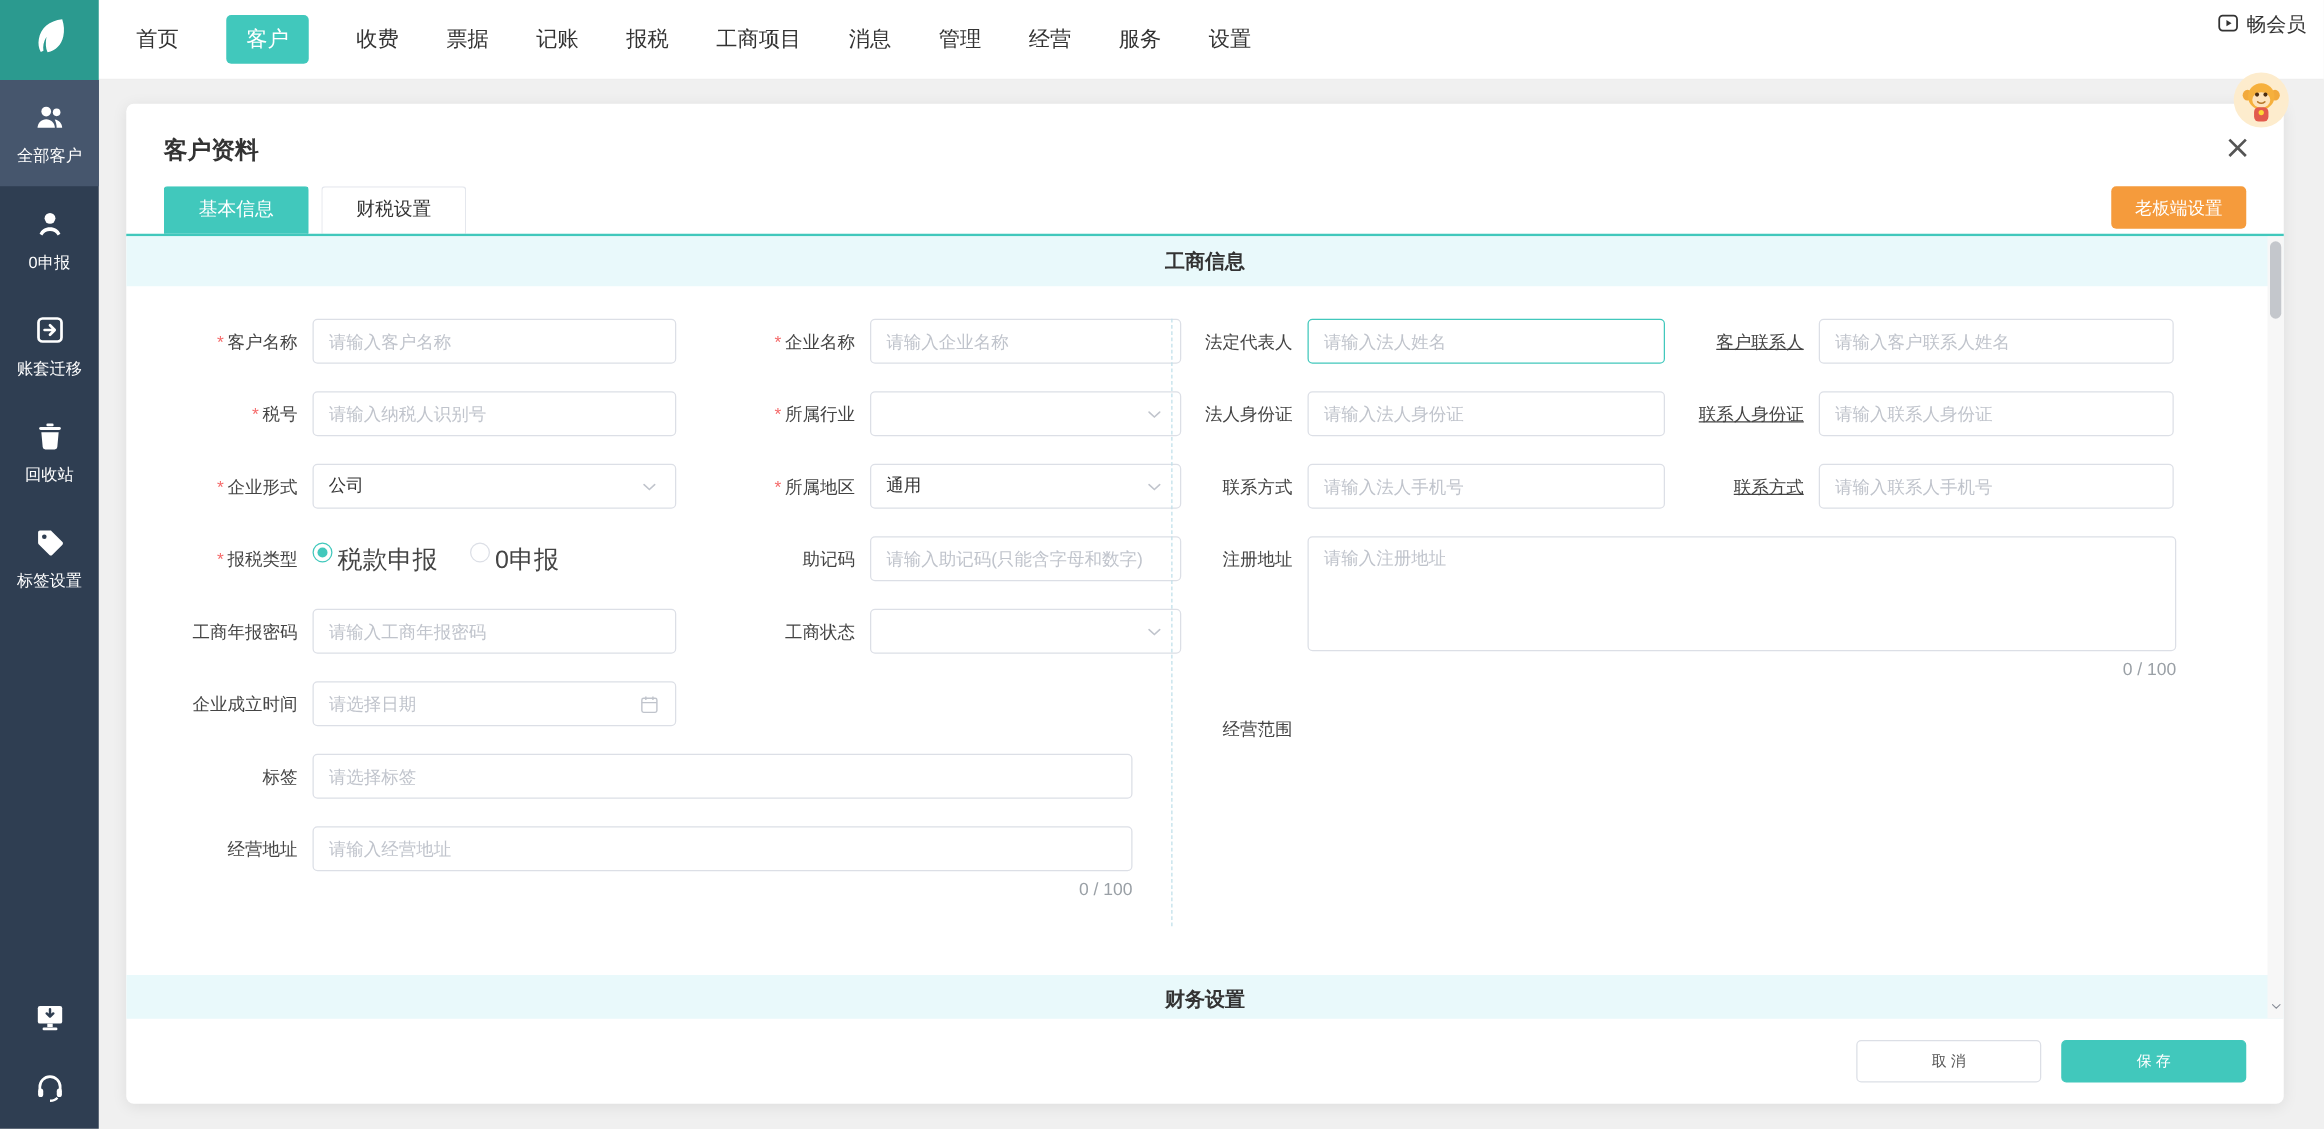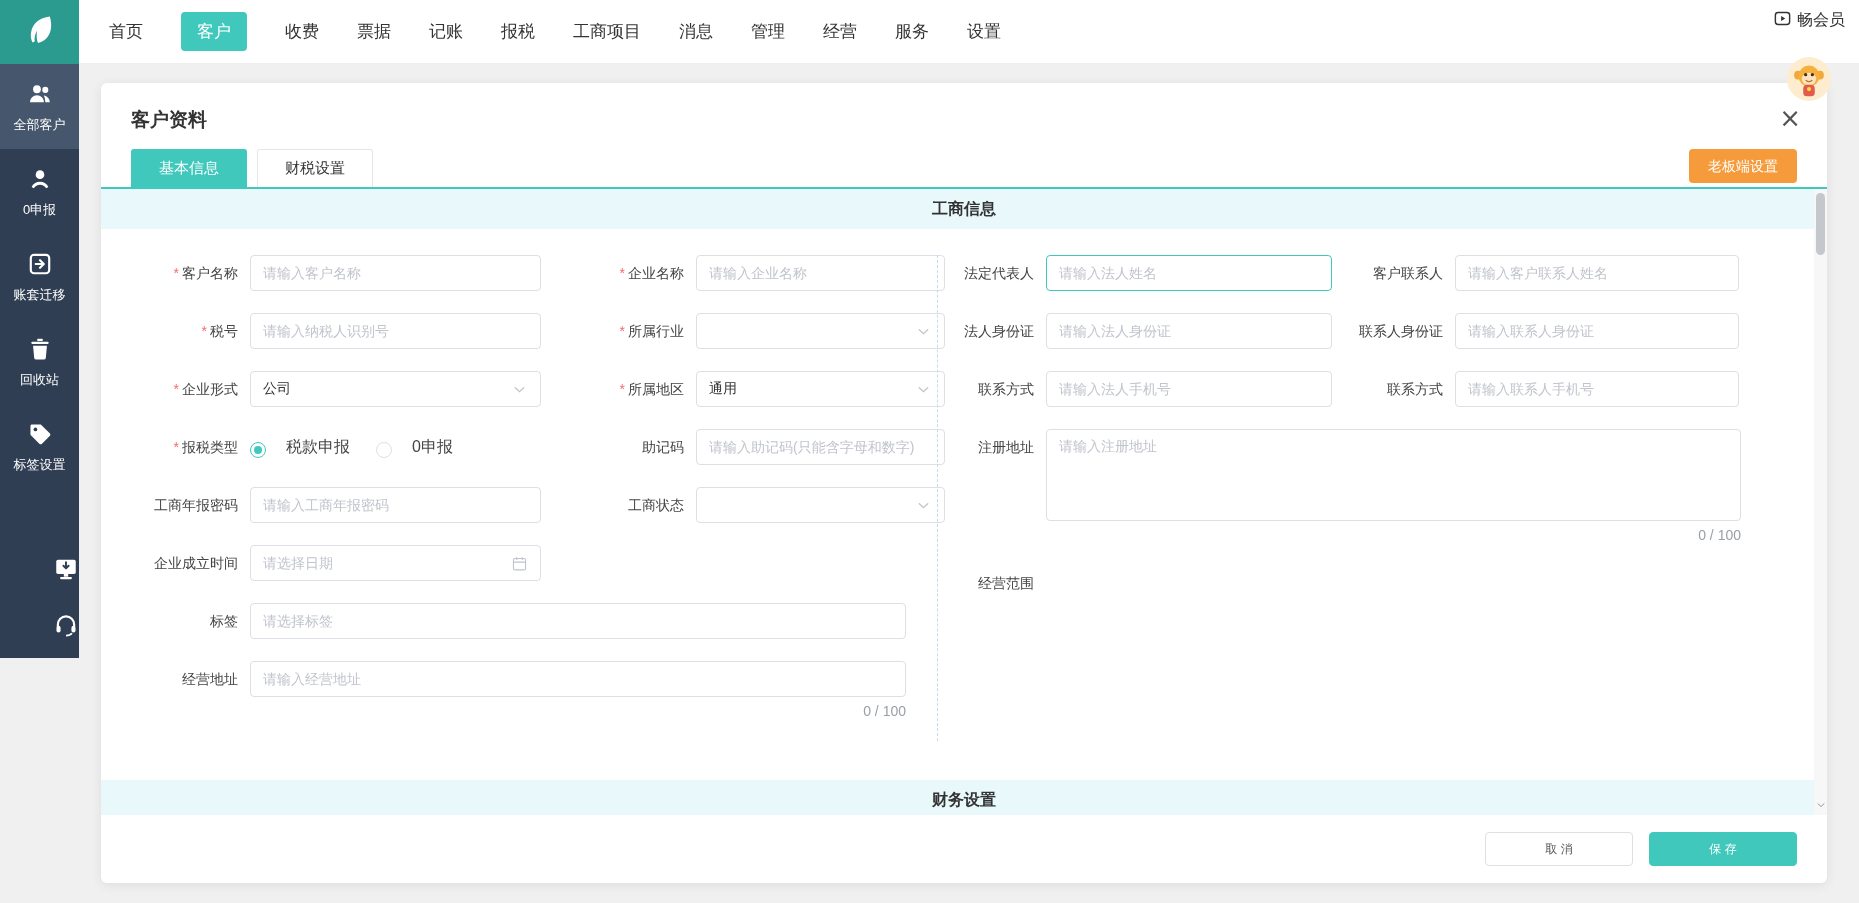--- a/index.html
+++ b/index.html
@@ -14,22 +14,22 @@
   .topnav{display:flex;align-items:center;gap:38px;margin-left:30px;}
   .nav-item{font-size:17px;color:#333;cursor:pointer;white-space:nowrap;}
   .nav-item--active{background:var(--accent);color:#fff;padding:8px 16px;border-radius:4px;text-align:right;}
   .top-right{margin-left:auto;display:flex;align-items:center;gap:24px;padding-right:14px;flex-direction:column;}
   .top-action{display:flex;align-items:center;gap:5px;font-size:16px;color:#333;cursor:pointer;}
   .top-action svg{width:19px;height:19px;color:#333;}
   .avatar{width:46px;height:46px;border-radius:50%;overflow:hidden;cursor:pointer;}
   .avatar svg{width:46px;height:46px;display:block;}
 
   
-  .sidebar{position:absolute;left:0;top:64px;width:79px;height:594px;background:var(--sidebar);
-    display:flex;flex-direction:column;align-items:flex-end;z-index:15;}
+  .sidebar{position:absolute;left:0;top:64px;width:79px;height:839px;background:var(--sidebar);
+    display:flex;flex-direction:column;align-items:center;z-index:15;}
   .side-item{width:100%;padding:17px 0 15px;display:flex;flex-direction:column;align-items:center;gap:9px;
     color:#fff;cursor:pointer;}
   .side-item--active{background:var(--sidebar_active);}
   .side-icon{height:26px;display:flex;align-items:center;}
   .side-icon svg{width:26px;height:26px;color:#fff;}
   .side-label{font-size:13px;letter-spacing:0;white-space:nowrap;}
   .side-bottom{margin-top:auto;display:flex;flex-direction:column;align-items:center;gap:30px;padding-bottom:20px;}
   .side-bottom .side-icon{cursor:pointer;}
 
   
@@ -53,41 +53,41 @@
   .section-band{height:40px;background:var(--band);display:flex;align-items:center;justify-content:center;
     font-size:16px;font-weight:bold;color:#333;}
   .band-finance{margin-top:39px;}
   .form-wrap{display:flex;align-items:stretch;padding:26px 30px 0 0;}
   .form-left{width:836px;padding-left:0;flex-shrink:0;}
   .form-right{flex:1;border-left:1px dashed #bfe0ea;}
   .form-row{display:flex;align-items:flex-start;margin-bottom:22px;}
   .fgroup{display:flex;align-items:flex-start;}
   .flabel{font-size:14px;color:#444;text-align:right;padding-right:12px;line-height:36px;flex-shrink:0;white-space:nowrap;}
   .req{color:var(--required);margin-right:3px;}
-  .lw-a{width:149px;} .lw-b{width:155px;} .lw-c{width:108px;} .lw-d{width:123px;}
+  .lw-a{width:149px;} .lw-b{width:155px;} .lw-c{width:108px;} .lw-d{width:123px;text-decoration:underline;}
   .fw-a{width:291px;} .fw-b{width:249px;} .fw-c{width:286px;} .fw-d{width:284px;}
   .fw-wide{width:656px;} .fw-ta{width:695px;}
   .ctrl{height:36px;border:1px solid var(--border);border-radius:4px;background:#fff;
     display:flex;align-items:center;padding:0 12px;}
   .ctrl--focused{border-color:var(--accent);}
   .ctrl .inp{flex:1;min-width:0;border:none;outline:none;font-size:14px;color:#333;background:transparent;
     font-family:inherit;}
   .ctrl .inp::placeholder{color:var(--placeholder);opacity:1;}
   .ctrl .val{font-size:14px;color:#333;flex:1;}
   .ctrl .ph{font-size:14px;color:var(--placeholder);flex:1;white-space:nowrap;overflow:hidden;}
   .ctrl-icon{width:17px;height:17px;color:#c0c4cc;flex-shrink:0;display:flex;align-items:center;}
   .ctrl-icon svg{width:17px;height:17px;}
   .ta{border:1px solid var(--border);border-radius:4px;background:#fff;padding:8px 12px;display:block;
     font-size:14px;color:#333;resize:none;outline:none;font-family:inherit;height:92px;}
   .ta::placeholder{color:var(--placeholder);opacity:1;}
   .ta--short{height:84px;}
   .ctrl-col{display:flex;flex-direction:column;}
   .counter{font-size:14px;color:#9aa0a6;text-align:right;margin-top:6px;}
   .radio-group{display:flex;align-items:center;height:36px;gap:26px;}
-  .radio-opt{display:flex;align-items:flex-end;gap:20px;font-size:16px;color:#444;cursor:pointer;}
+  .radio-opt{display:flex;align-items:flex-start;gap:4px;font-size:20px;color:#444;cursor:pointer;}
   .radio{width:16px;height:16px;border:1px solid var(--border);border-radius:50%;position:relative;background:#fff;flex-shrink:0;}
   .radio--checked{border-color:var(--accent);}
   .radio--checked::after{content:"";position:absolute;left:3px;top:3px;right:3px;bottom:3px;border-radius:50%;background:var(--accent);}
 
   
   .sb-track{position:absolute;top:0;right:0;width:13px;height:100%;background:#f7f7f7;}
   .sb-thumb{position:absolute;top:4px;left:2px;width:9px;height:62px;border-radius:5px;background:#c4c7cc;cursor:pointer;}
   .sb-arrow{position:absolute;bottom:4px;left:0;width:13px;display:flex;justify-content:center;color:#8a8f99;cursor:pointer;}
   .sb-arrow svg{width:12px;height:12px;}
 

